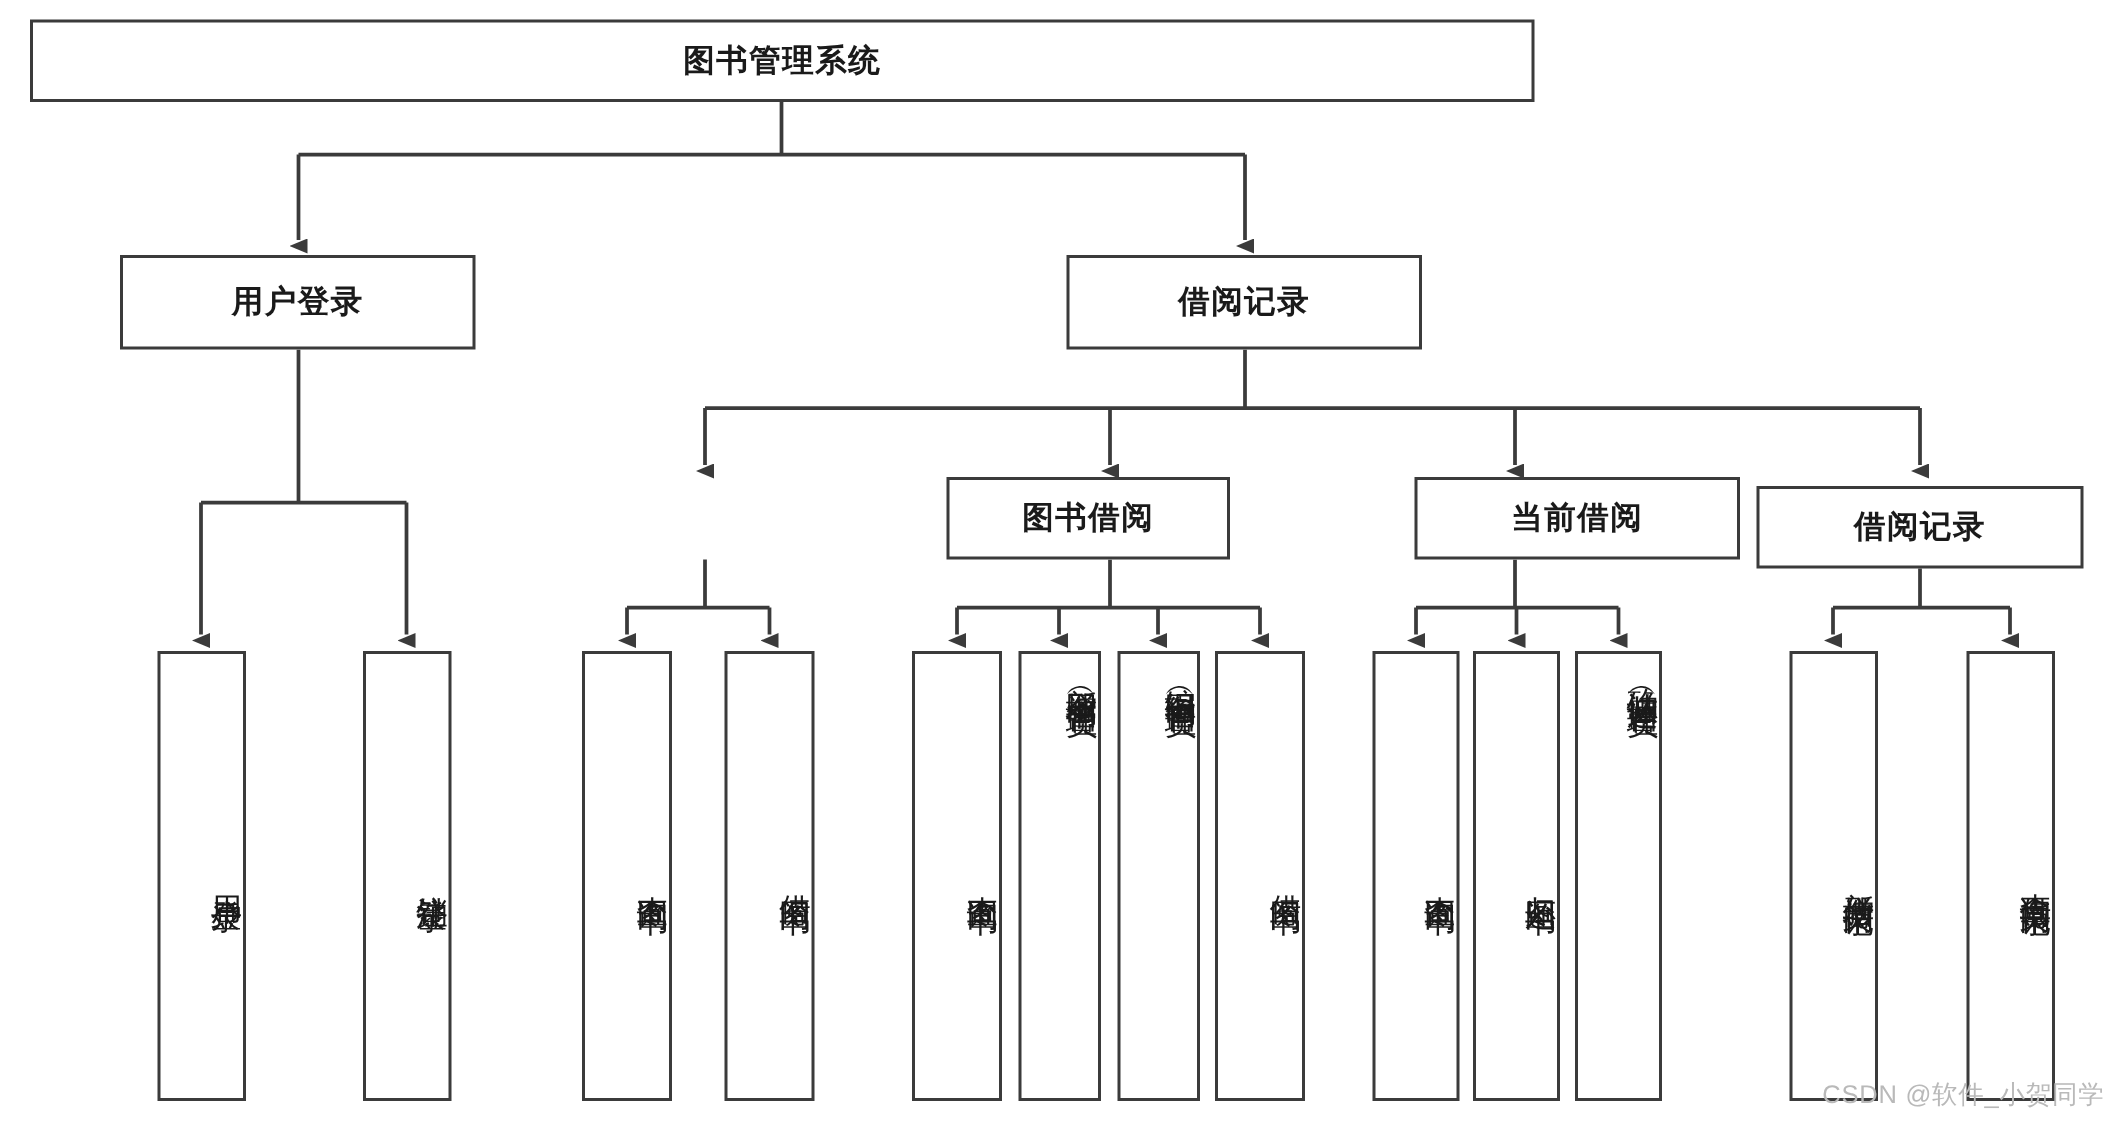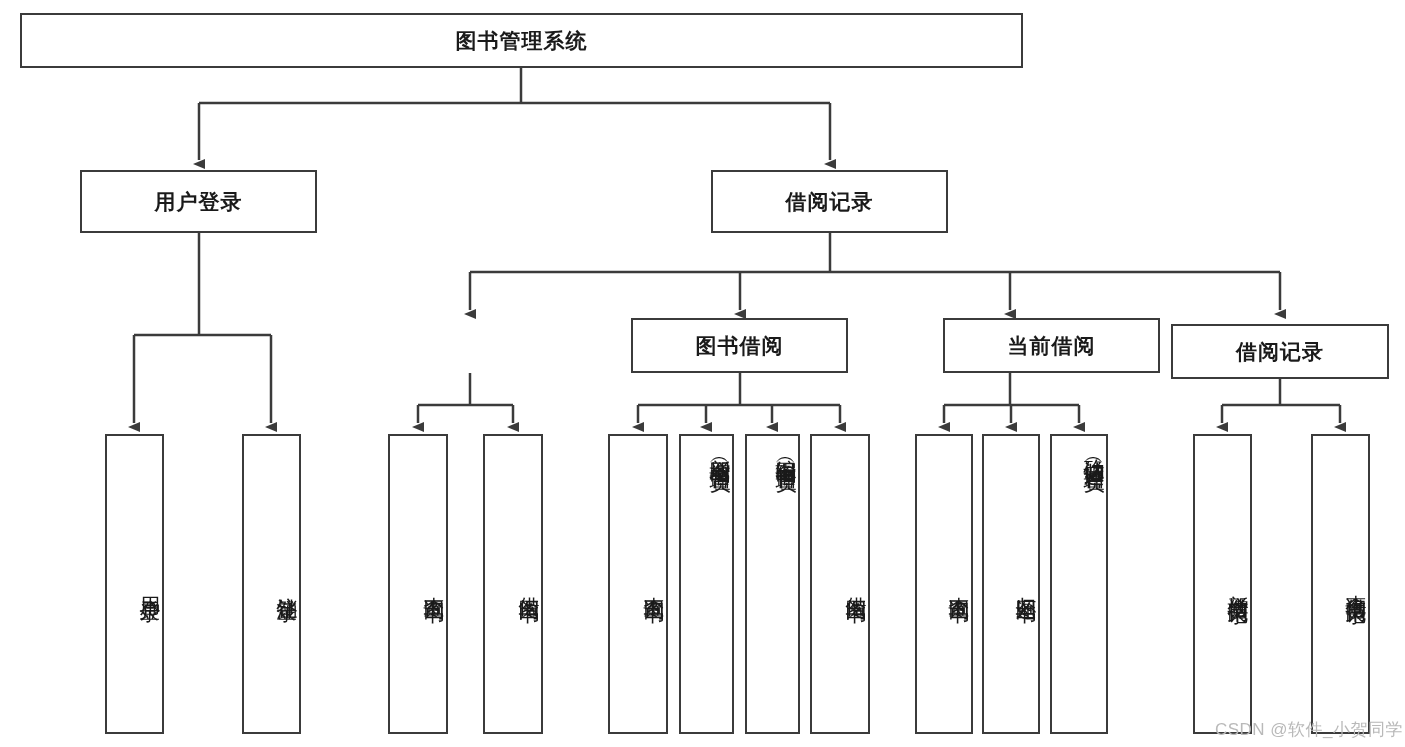--- a/index.html
+++ b/index.html
@@ -128,21 +128,21 @@
     </g>
   </svg>
 
   <div class="node horiz" style="left:20px; top:13px; width:1003px; height:55px;">图书管理系统</div>
 
   <div class="node horiz" style="left:80px; top:170px; width:237px; height:63px;">用户登录</div>
 
   <div class="node horiz" style="left:711px; top:170px; width:237px; height:63px;">借阅记录</div>
 
 
-  <div class="node horiz" style="left:631px; top:318px; width:217px; height:55px;">图书借阅</div>
+  <div class="node horiz" style="left:631px; top:318px; width:189px; height:55px;">图书借阅</div>
 
   <div class="node horiz" style="left:943px; top:318px; width:217px; height:55px;">当前借阅</div>
 
   <div class="node horiz" style="left:1171px; top:324px; width:218px; height:55px;">借阅记录</div>
 
   <div class="node vert centered" style="left:105px; top:434px; width:59px; height:300px;">
     <span class="vlabel">用户登录</span>
   </div>
 
   <div class="node vert centered" style="left:242px; top:434px; width:59px; height:300px;">

